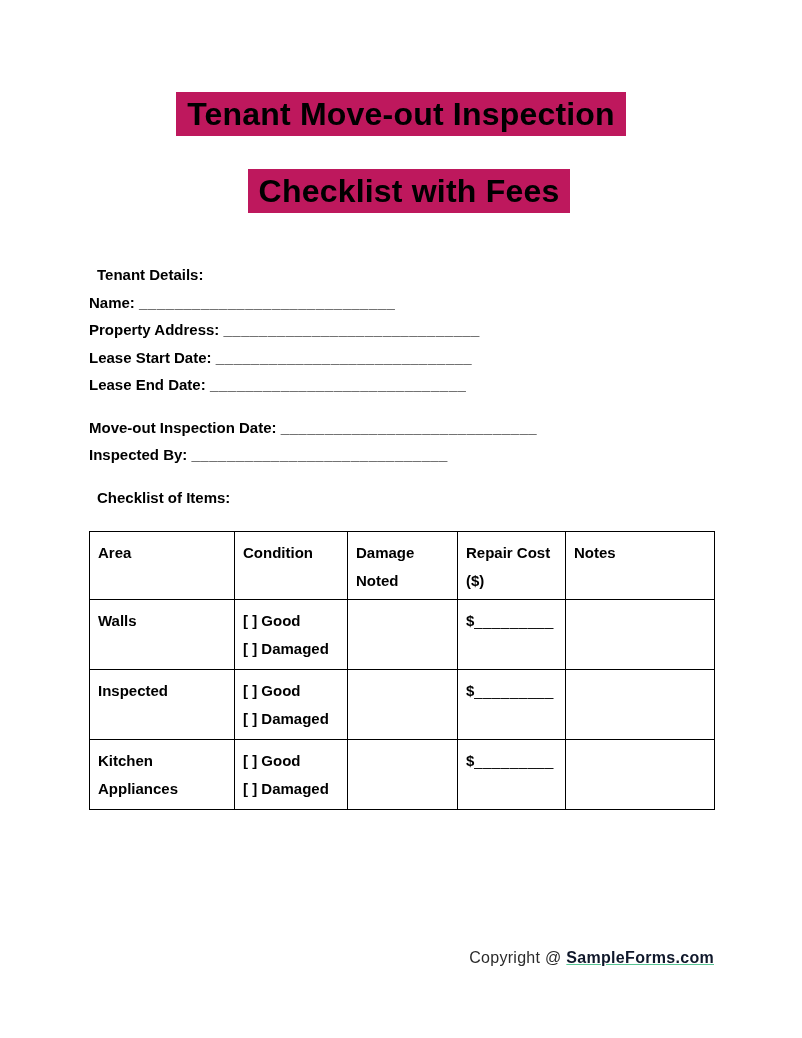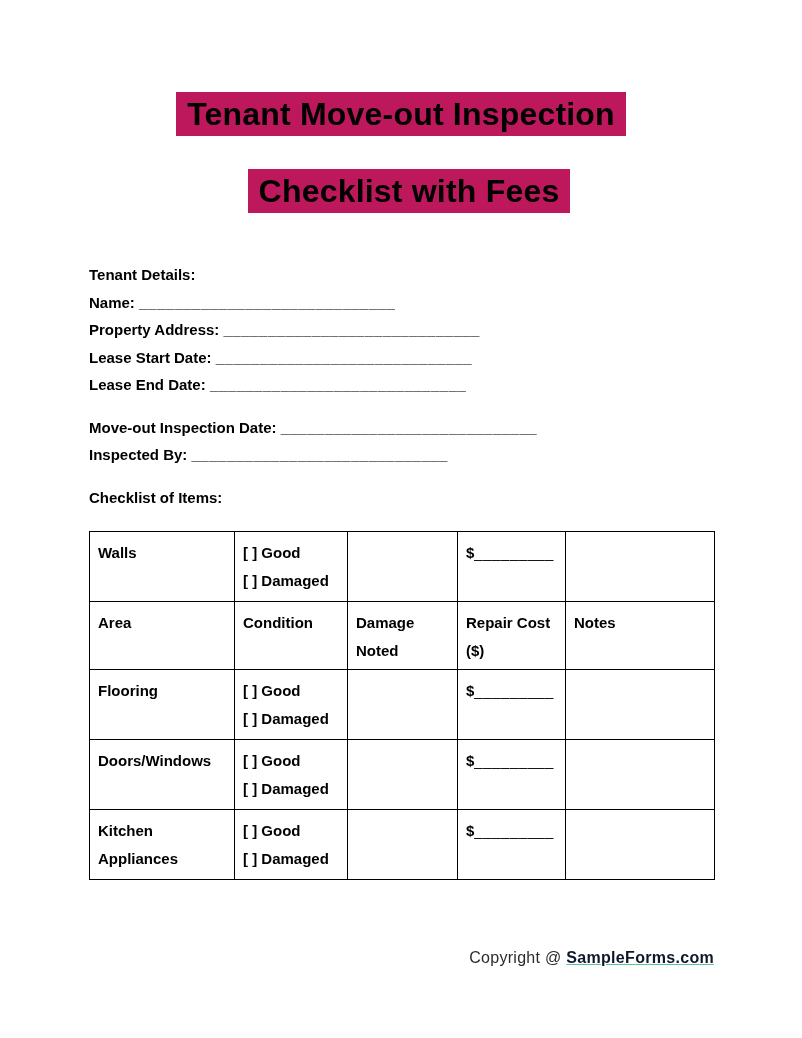--- a/index.html
+++ b/index.html
@@ -27,21 +27,21 @@
     letter-spacing: 0.2px;
   }
   
   .content {
     margin-left: 89px;
     margin-right: 88px;
     margin-top: 42px;
     font-size: 15px;
   }
   .line { line-height: 27.5px; white-space: nowrap; }
-  .heading { font-weight: bold; line-height: 27.5px; }
+  .heading { font-weight: bold; line-height: 27.5px; margin-left: 8px; }
   .lbl { font-weight: bold; margin-top: 8px; }
   .blank { font-weight: bold; letter-spacing: 0.5px; }
   .section-gap { height: 15px; }
   
   table.checklist {
     border-collapse: collapse;
     margin-top: 20px;
     table-layout: fixed;
     width: 625px;
   }
@@ -133,59 +133,49 @@
     <table class="checklist">
       <colgroup>
         <col class="col-area">
           <col class="col-condition">
           <col class="col-damage">
           <col class="col-repair">
           <col class="col-notes">
       </colgroup>
       <tbody>
           <tr>
+        <th>Area</th>
+        <th>Condition</th>
+        <th>Damage Noted</th>
+        <th>Repair Cost ($)</th>
+        <th>Notes</th>
+      </tr>
+
+      <tr>
         <td>Walls</td>
         <td>
           <div>[ ] Good</div>
           <div>[ ] Damaged</div>
         </td>
         <td></td>
         <td><span>$</span><span class="money-blank">_________</span></td>
         <td></td>
       </tr>
 
       <tr>
-        <th>Area</th>
-        <th>Condition</th>
-        <th>Damage Noted</th>
-        <th>Repair Cost ($)</th>
-        <th>Notes</th>
-      </tr>
-
-      <tr>
-        <td>Flooring</td>
+        <td>Inspected</td>
         <td>
           <div>[ ] Good</div>
           <div>[ ] Damaged</div>
         </td>
         <td></td>
         <td><span>$</span><span class="money-blank">_________</span></td>
         <td></td>
       </tr>
 
-      <tr>
-        <td>Doors/Windows</td>
-        <td>
-          <div>[ ] Good</div>
-          <div>[ ] Damaged</div>
-        </td>
-        <td></td>
-        <td><span>$</span><span class="money-blank">_________</span></td>
-        <td></td>
-      </tr>
 
       <tr>
         <td>Kitchen Appliances</td>
         <td>
           <div>[ ] Good</div>
           <div>[ ] Damaged</div>
         </td>
         <td></td>
         <td><span>$</span><span class="money-blank">_________</span></td>
         <td></td>

